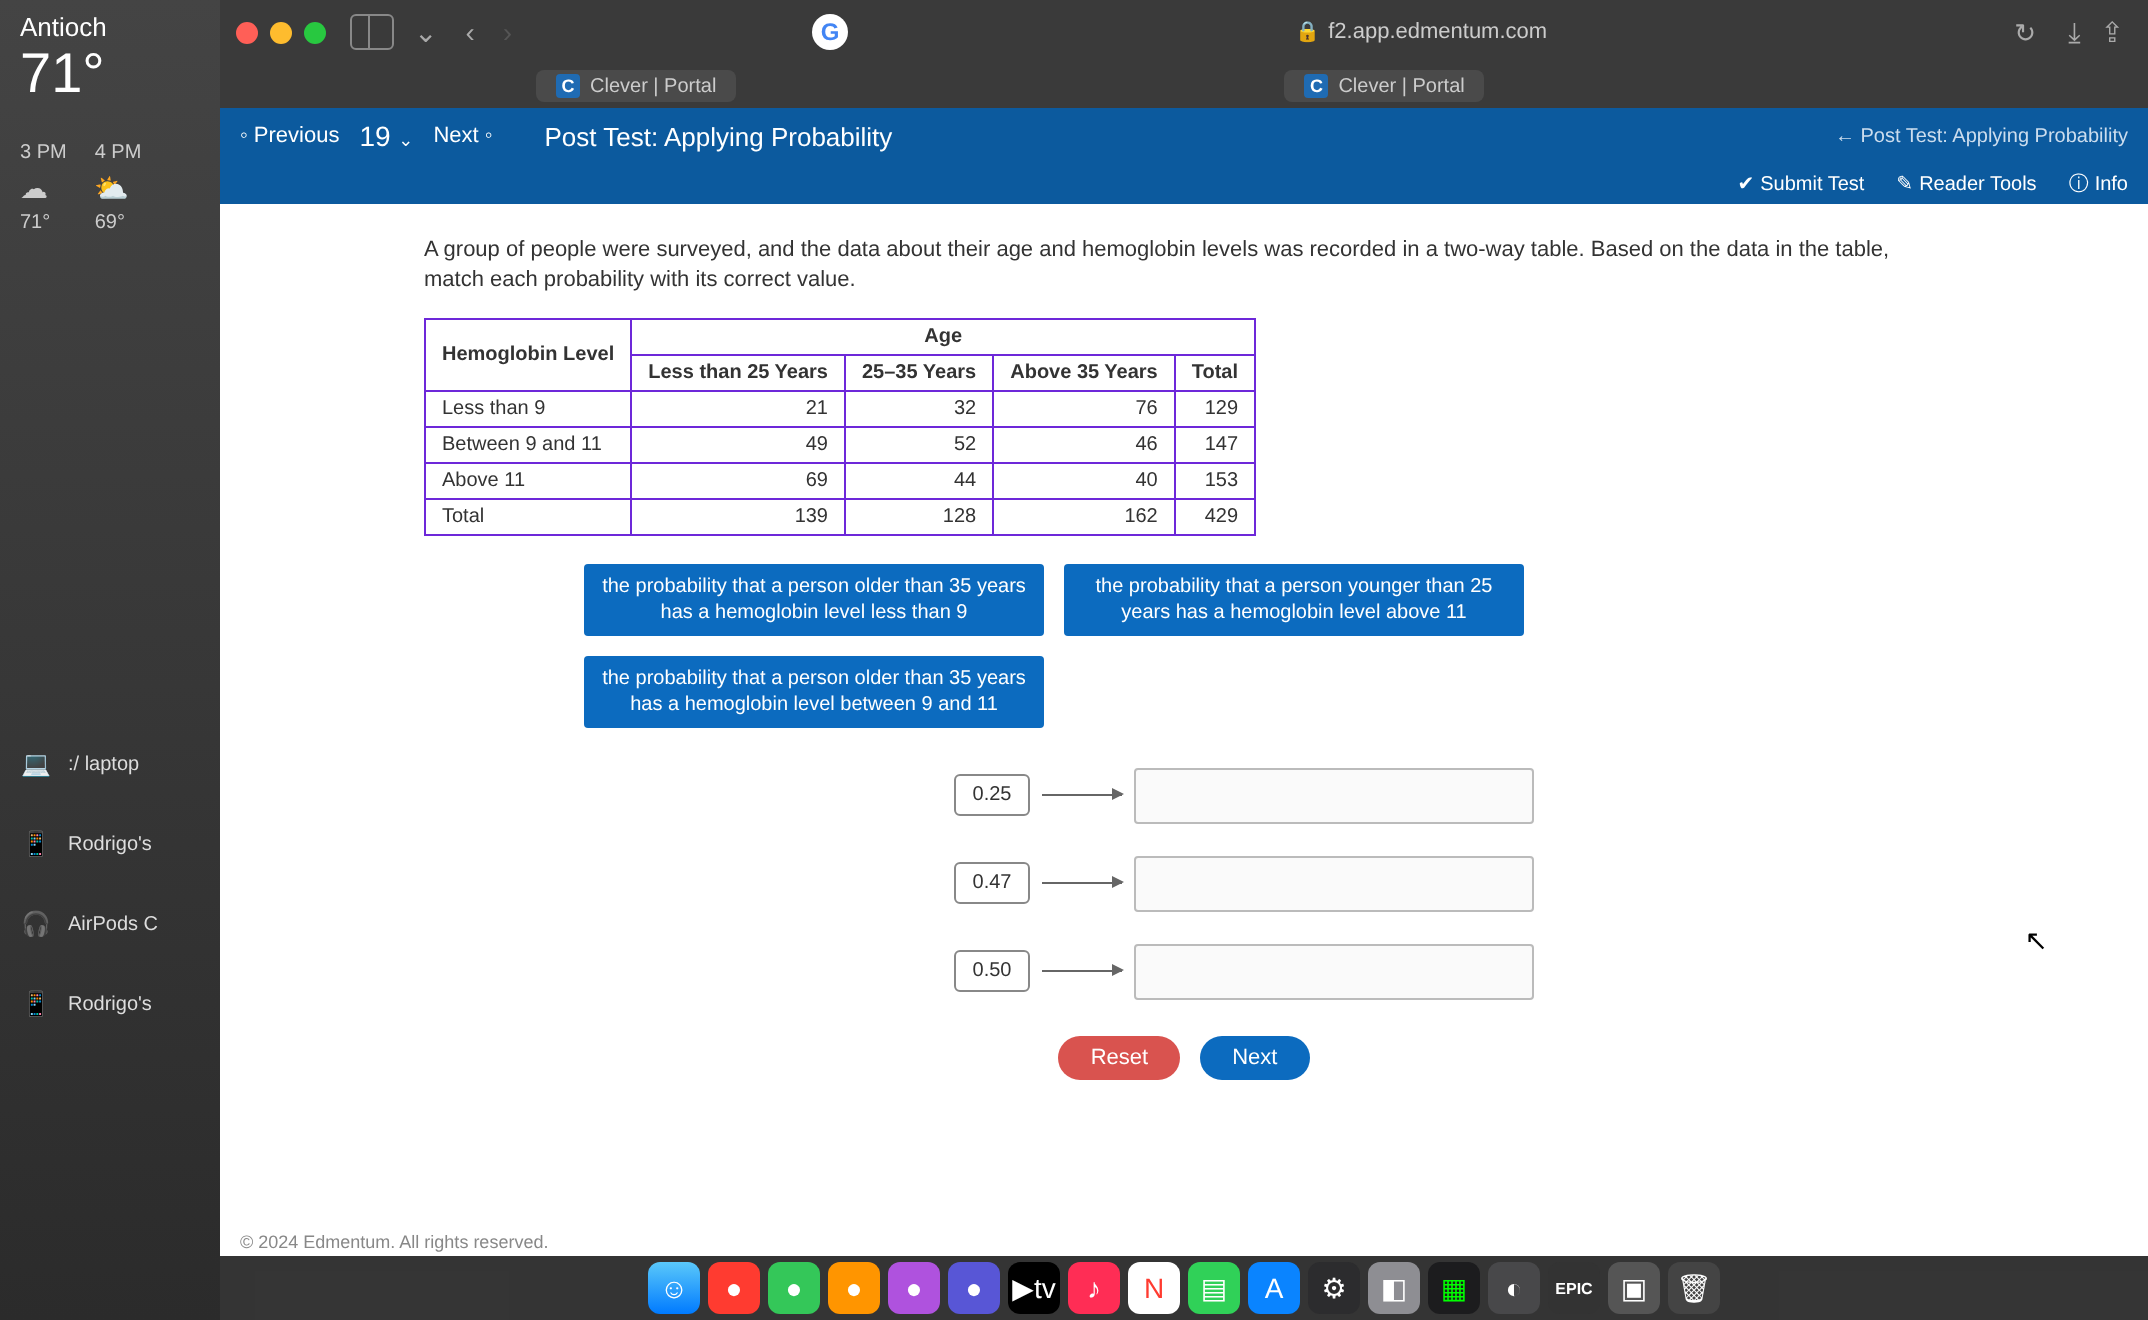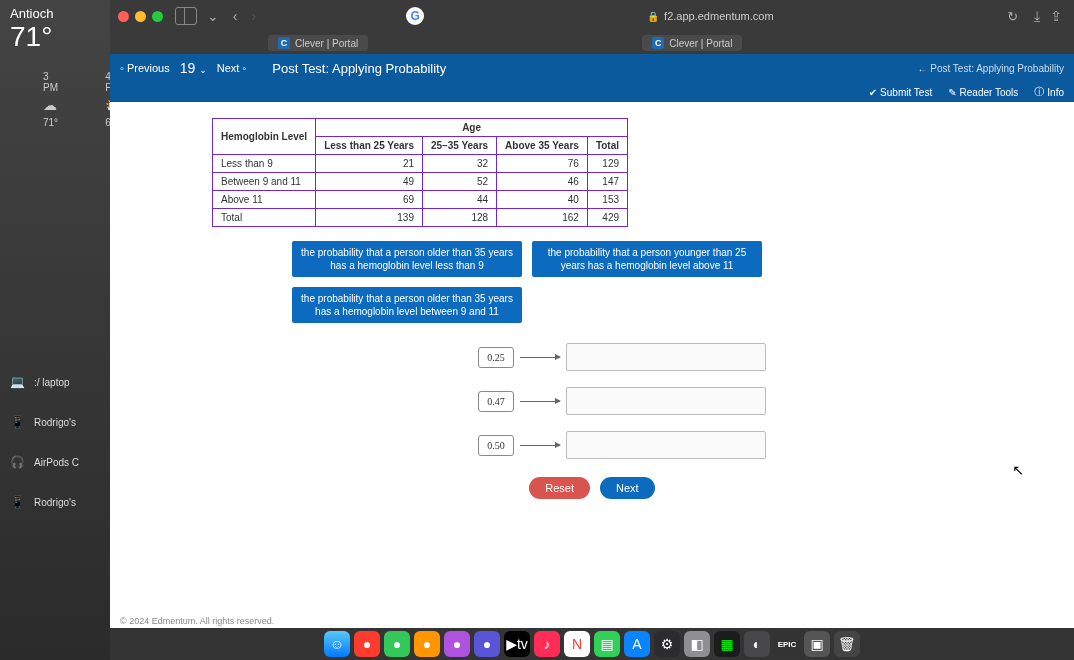--- a/index.html
+++ b/index.html
@@ -3,21 +3,21 @@
 <meta charset="utf-8">
 <style>
 * { margin: 0; padding: 0; box-sizing: border-box; font-family: -apple-system, BlinkMacSystemFont, "Segoe UI", Arial, sans-serif; }
 body { width: 1074px; height: 660px; background: #2a2a2a; overflow: hidden; position: relative; }
 
 
 .weather-sidebar { position: absolute; left: 0; top: 0; width: 110px; height: 660px; background: linear-gradient(180deg, #444 0%, #2b2b2b 100%); color: #fff; padding: 6px 10px; }
 .weather-loc { font-size: 13px; font-weight: 500; }
 .weather-temp { font-size: 28px; font-weight: 300; }
 .weather-hours { display: flex; gap: 14px; margin-top: 18px; font-size: 10px; color: #ccc; }
-.weather-h { display: flex; flex-direction: column; align-items: flex-start; gap: 4px; margin-left: 33px; }
+.weather-h { display: flex; flex-direction: column; align-items: flex-start; gap: 4px; }
 .weather-ic { font-size: 14px; }
 .weather-small-temp { font-size: 10px; }
 .bt-items { position: absolute; bottom: 150px; left: 0; width: 110px; display: flex; flex-direction: column; gap: 24px; padding-left: 10px; }
 .bt-item { display: flex; align-items: center; gap: 8px; color: #ddd; font-size: 10px; }
 .bt-ic { width: 16px; height: 16px; display: flex; align-items: center; justify-content: center; font-size: 12px; }
 
 
 .browser { position: absolute; left: 110px; top: 0; right: 0; height: 628px; background: #3a3a3a; display: flex; flex-direction: column; }
 .titlebar { height: 32px; background: #3a3a3a; display: flex; align-items: center; padding: 0 8px; gap: 6px; }
 .traffic { display: flex; gap: 6px; }
@@ -60,21 +60,21 @@
 table.data th, table.data td { border: 1px solid #6d28d9; padding: 3px 8px; font-size: 10px; text-align: left; }
 table.data th { font-weight: bold; text-align: center; }
 table.data td.num { text-align: right; }
 .rowhdr { font-weight: bold; }
 
 .tiles { display: flex; flex-wrap: wrap; gap: 10px; width: 480px; margin-left: 80px; margin-bottom: 20px; }
 .tile { width: 230px; background: #0c6bbf; color: #fff; font-size: 10px; text-align: center; padding: 5px 6px; border-radius: 2px; cursor: grab; line-height:1.3; }
 
 .pairs { display: flex; flex-direction: column; gap: 16px; align-items: center; margin-left: 60px; }
 .pair { display: flex; align-items: center; gap: 6px; }
-.val-box { border: 1px solid #888; border-radius: 3px; padding: 4px 8px; font-size: 10px; min-width: 34px; text-align:center;font-family:Liberation Serif, serif; }
+.val-box { border: 1px solid #888; border-radius: 3px; padding: 4px 8px; font-size: 10px; min-width: 34px; text-align:center; }
 .arrow { width: 40px; height: 1px; background: #666; position: relative; }
 .arrow::after { content: ""; position: absolute; right: -1px; top: -3px; border-left: 6px solid #666; border-top: 3.5px solid transparent; border-bottom: 3.5px solid transparent; }
 .drop { width: 200px; height: 28px; border: 1px solid #bbb; border-radius: 2px; background:#fafafa; }
 
 .btn-row { display:flex; gap:10px; justify-content:center; margin-top: 18px; }
 .btn { padding: 5px 16px; border-radius: 14px; color:#fff; font-size:11px; border:none; }
 .btn.reset { background:#d9534f; }
 .btn.next { background:#0c6bbf; }
 
 .footer { position:absolute; bottom:2px; left:10px; font-size:9px; color:#888; }
@@ -169,20 +169,21 @@
   </div>
 
   <div class="tool-row">
     <span>✔ <span>Submit Test</span></span>
     <span>✎ <span>Reader Tools</span></span>
     <span>ⓘ <span>Info</span></span>
   </div>
 
   <div class="content">
     <div class="inner">
+      <div class="prompt">A group of people were surveyed, and the data about their age and hemoglobin levels was recorded in a two-way table. Based on the data in the table, match each probability with its correct value.</div>
 
       <table class="data">
         <tbody>
             <tr>
           <th rowspan="2" class="rowhdr">Hemoglobin Level</th>
           <th colspan="4">Age</th>
         </tr>
         <tr>
           <th>Less than 25 Years</th>
           <th>25–35 Years</th>

